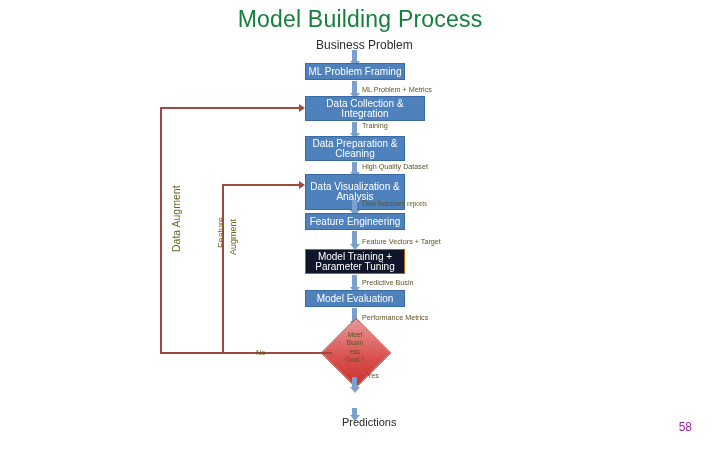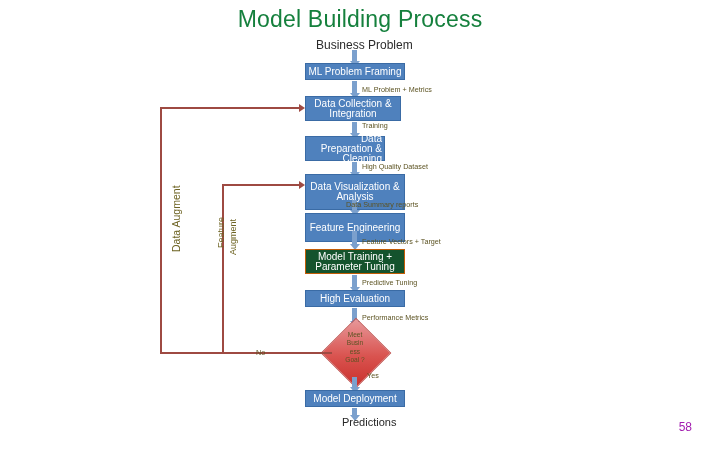--- a/index.html
+++ b/index.html
@@ -16,21 +16,21 @@
   }
 
   
   .box{
     position:absolute;box-sizing:border-box;
     background:#4f81bd;border:1px solid #3a6ba5;
     color:#ffffff;font-size:10px;line-height:10px;
     display:flex;align-items:center;justify-content:center;text-align:center;
     padding:1px 2px;
   }
-  .box.orange{background:#14532d;border-color:#c25c06;}
+  .box.orange{background:#0f172a;border-color:#c25c06;}
 
   
   .ann{
     position:absolute;font-size:7.2px;color:#5c5322;white-space:nowrap;
   }
   .plain-dark{
     position:absolute;font-size:12px;color:#2b2b2b;white-space:nowrap;
   }
   .bigplain{
     position:absolute;font-size:11px;color:#262626;white-space:nowrap;
@@ -82,56 +82,55 @@
 
   <div class="title">Model Building Process</div>
 
   <div class="plain-dark" style="left:316px;top:38px;">Business Problem</div>
   <div class="varrow" style="left:352px;top:50px;height:12px;"></div>
 
   <div class="box" style="left:305px;top:63px;width:100px;height:17px;">ML Problem Framing</div>
   <div class="varrow" style="left:352px;top:81px;height:13px;"></div>
   <div class="ann" style="left:362px;top:85px;">ML Problem + Metrics</div>
 
-  <div class="box" style="left:305px;top:96px;width:96px;height:25px;text-align:center;">Data Collection &amp; Integration</div>
+  <div class="box" style="left:305px;top:96px;width:120px;height:25px;text-align:center;">Data Collection &amp; Integration</div>
   <div class="varrow" style="left:352px;top:122px;height:12px;"></div>
   <div class="ann" style="left:362px;top:121px;">Training</div>
 
-  <div class="box" style="left:305px;top:136px;width:80px;height:25px;text-align:right;">Data Preparation &amp; Cleaning</div>
+  <div class="box" style="left:305px;top:136px;width:100px;height:25px;">Data Preparation &amp; Cleaning</div>
   <div class="varrow" style="left:352px;top:162px;height:11px;"></div>
   <div class="ann" style="left:362px;top:162px;">High Quality Dataset</div>
 
   <div class="box" style="left:305px;top:174px;width:100px;height:36px;">Data Visualization &amp; Analysis</div>
   <div class="varrow" style="left:352px;top:200px;height:11px;"></div>
-  <div class="ann" style="left:346px;top:200px;">Data Summary reports</div>
+  <div class="ann" style="left:362px;top:200px;font-family:Liberation Serif, serif;">Data Summary reports</div>
 
-  <div class="box" style="left:305px;top:213px;width:100px;height:29px;">Feature Engineering</div>
+  <div class="box" style="left:305px;top:213px;width:100px;height:17px;">Feature Engineering</div>
   <div class="varrow" style="left:352px;top:231px;height:14px;"></div>
   <div class="ann" style="left:362px;top:237px;">Feature Vectors + Target</div>
 
   <div class="box orange" style="left:305px;top:249px;width:100px;height:25px;">Model Training + Parameter Tuning</div>
   <div class="varrow" style="left:352px;top:275px;height:13px;"></div>
-  <div class="ann" style="left:362px;top:278px;">Predictive Tuning</div>
+  <div class="ann" style="left:362px;top:278px;">Predictive Busin</div>
 
-  <div class="box" style="left:305px;top:290px;width:100px;height:17px;">High Evaluation</div>
+  <div class="box" style="left:305px;top:290px;width:100px;height:17px;">Model Evaluation</div>
   <div class="varrow" style="left:352px;top:308px;height:14px;"></div>
   <div class="ann" style="left:362px;top:313px;">Performance Metrics</div>
 
   <div class="diamond" style="left:331px;top:328px;"></div>
   <div class="diamond-label" style="left:338px;top:331px;">
     <div>Meet</div>
     <div>Busin</div>
     <div>ess</div>
     <div>Goal ?</div>
   </div>
 
   <div class="varrow" style="left:352px;top:377px;height:11px;"></div>
   <div class="ann" style="left:358px;top:371px;margin-left:9px;">Yes</div>
 
-  <div class="box" style="left:305px;top:390px;width:100px;height:17px;">Model Deployment</div>
   <div class="varrow" style="left:352px;top:408px;height:8px;"></div>
   <div class="bigplain" style="left:317px;top:416px;padding-left:25px;">Predictions</div>
 
   <div class="rline h" style="left:160px;top:352px;width:172px;"></div>
   <div class="ann" style="left:256px;top:348px;">No</div>
 
   <div class="rline v" style="left:160px;top:108px;height:245px;"></div>
   <div class="rline h" style="left:160px;top:107px;width:140px;"></div>
   <div class="rhead" style="left:299px;top:104px;"></div>
   <div class="vlabel" style="left:170px;top:252px;">Data Augment</div>

